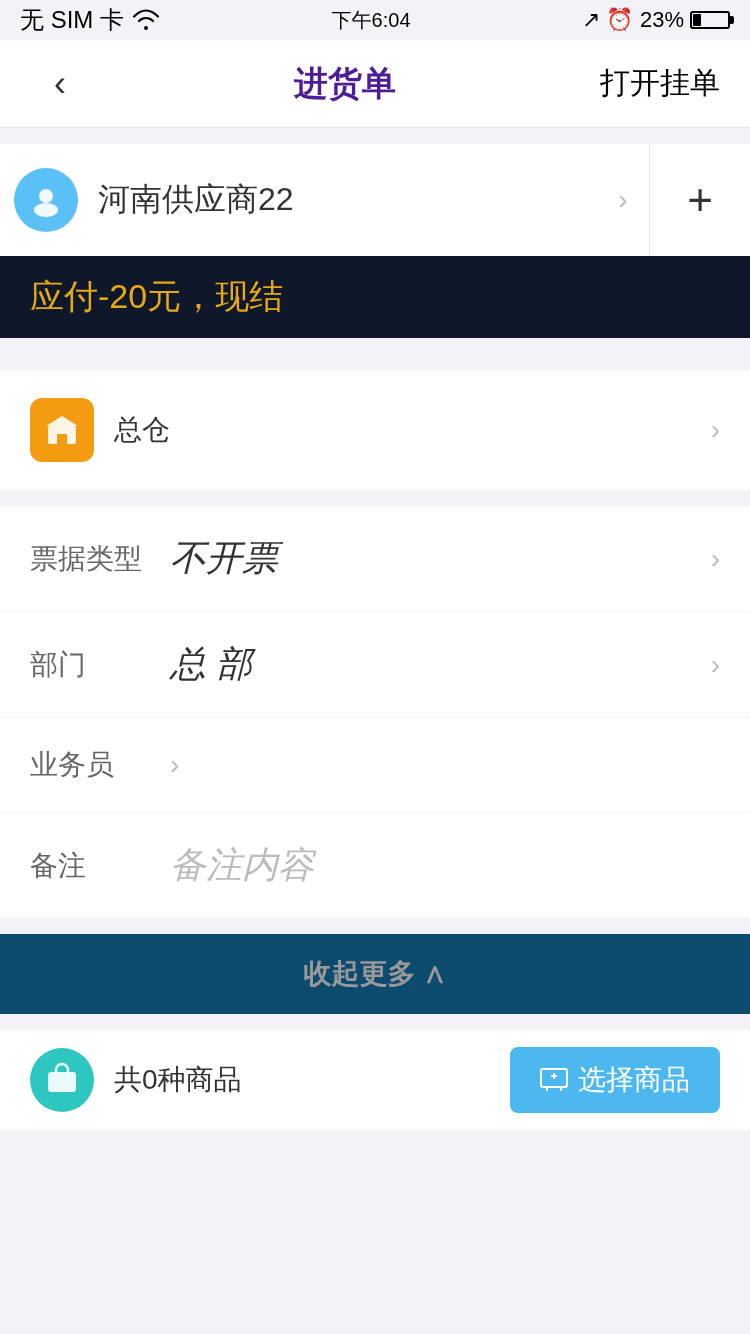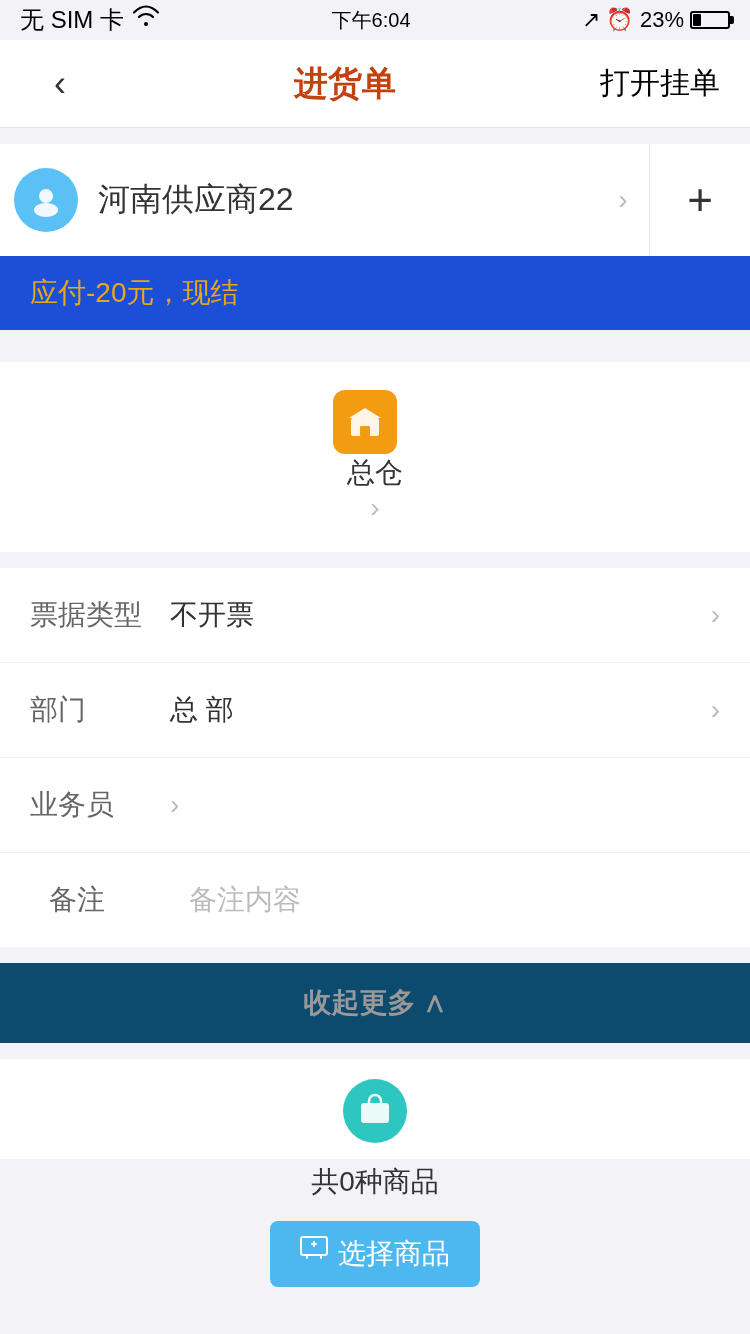--- a/index.html
+++ b/index.html
@@ -18,21 +18,21 @@
       width: 750px;
       height: 40px;
       background: #f2f2f7;
       display: flex;
       align-items: center;
       justify-content: space-between;
       padding: 0 20px;
       font-size: 24px;
       color: #000;
     }
-    .status-bar-left { display: flex; align-items: flex-start; gap: 8px; }
+    .status-bar-left { display: flex; align-items: flex-end; gap: 8px; }
     .status-bar-center { font-size: 20px; font-weight: 400; text-align: right; }
     .status-bar-right { display: flex; align-items: center; gap: 6px; font-size: 22px; }
     .battery-icon {
       width: 40px; height: 18px; border: 2px solid #000; border-radius: 3px; position: relative;
       display: inline-flex; align-items: center; padding: 1px;
     }
     .battery-icon::after {
       content: ''; position: absolute; right: -6px; top: 50%; transform: translateY(-50%);
       width: 4px; height: 8px; background: #000; border-radius: 0 2px 2px 0;
     }
@@ -46,21 +46,21 @@
       display: flex;
       align-items: center;
       justify-content: space-between;
       padding: 0 30px;
       border-bottom: 1px solid #e5e5e5;
     }
     .nav-back {
       width: 60px; height: 60px; display: flex; align-items: center; justify-content: center;
       font-size: 36px; color: #333; cursor: pointer;
     }
-    .nav-title { font-size: 34px; font-weight: 600; color: #c2410c; }
+    .nav-title { font-size: 34px; font-weight: 600; color: #4c1d95; }
     .nav-action { font-size: 30px; color: #000000; cursor: pointer; }
 
     
     .section-divider {
       width: 750px; height: 16px; background: #f2f2f7;
     }
 
     
     .supplier-section {
       background: #fff;
@@ -85,38 +85,37 @@
       width: 24px; height: 24px; color: #bbb;
       font-size: 28px; display: flex; align-items: center; justify-content: center;
     }
     .supplier-add {
       width: 100px; display: flex; align-items: center; justify-content: center;
       font-size: 44px; color: #333; cursor: pointer;
     }
 
     
     .notice-bar {
-      background: #1d4ed8;
+      background: #0f172a;
       padding: 18px 30px;
-      font-size: 28px;
+      font-size: 34px;
       color: #e6a817;
     }
 
     
     .list-section {
       background: #fff;
       margin-top: 16px;
     }
     .list-item {
       display: flex;
       align-items: center;
       padding: 28px 30px;
       border-bottom: 1px solid #f0f0f0;
       min-height: 88px;
-      flex-direction: column;
     }
     .list-item:last-child { border-bottom: none; }
     .list-item-icon {
       width: 64px; height: 64px; border-radius: 12px; background: #f39c12;
       display: flex; align-items: center; justify-content: center;
       margin-right: 20px; flex-shrink: 0;
     }
     .list-item-value {
       flex: 1; font-size: 28px; color: #333;
     }
@@ -129,26 +128,26 @@
       background: #fff;
       margin-top: 16px;
     }
     .form-row {
       display: flex;
       align-items: center;
       padding: 28px 30px;
       border-bottom: 1px solid #f0f0f0;
       min-height: 90px;
     }
-    .form-row:last-child { border-bottom: none; margin-left: 19px; }
+    .form-row:last-child { border-bottom: none; }
     .form-label {
       width: 140px; font-size: 28px; color: #666; flex-shrink: 0;
     }
     .form-value {
-      flex: 1; font-size: 28px; color: #333;
+      flex: 1; font-size: 36px; color: #333; font-style: italic;
     }
     .form-value.placeholder { color: #bbb; }
     .form-arrow { font-size: 28px; color: #bbb; }
 
     
     .collapse-row {
       background: #0c4a6e;
       height: 80px;
       display: flex;
       align-items: center;
@@ -162,36 +161,35 @@
 
     
     .product-section {
       background: #fff;
       margin-top: 16px;
       display: flex;
       align-items: center;
       padding: 20px 30px;
       gap: 20px;
       height: 100px;
-      flex-direction: column;
     }
     .product-icon-wrap {
       width: 64px; height: 64px; border-radius: 50%; background: #2ec7c0;
       display: flex; align-items: center; justify-content: center; flex-shrink: 0;
     }
     .product-count { flex: 1; font-size: 28px; color: #333; }
     .select-btn {
       background: #4db8f0;
       color: #fff;
       font-size: 28px;
       padding: 14px 30px;
       border-radius: 8px;
       border: none;
       display: flex;
-      align-items: flex-start;
+      align-items: flex-end;
       gap: 10px;
       cursor: pointer;
     }
   </style>
 </head>
 <body>
 
 <div class="status-bar">
   <div class="status-bar-left">
     <span>无 SIM 卡</span>

